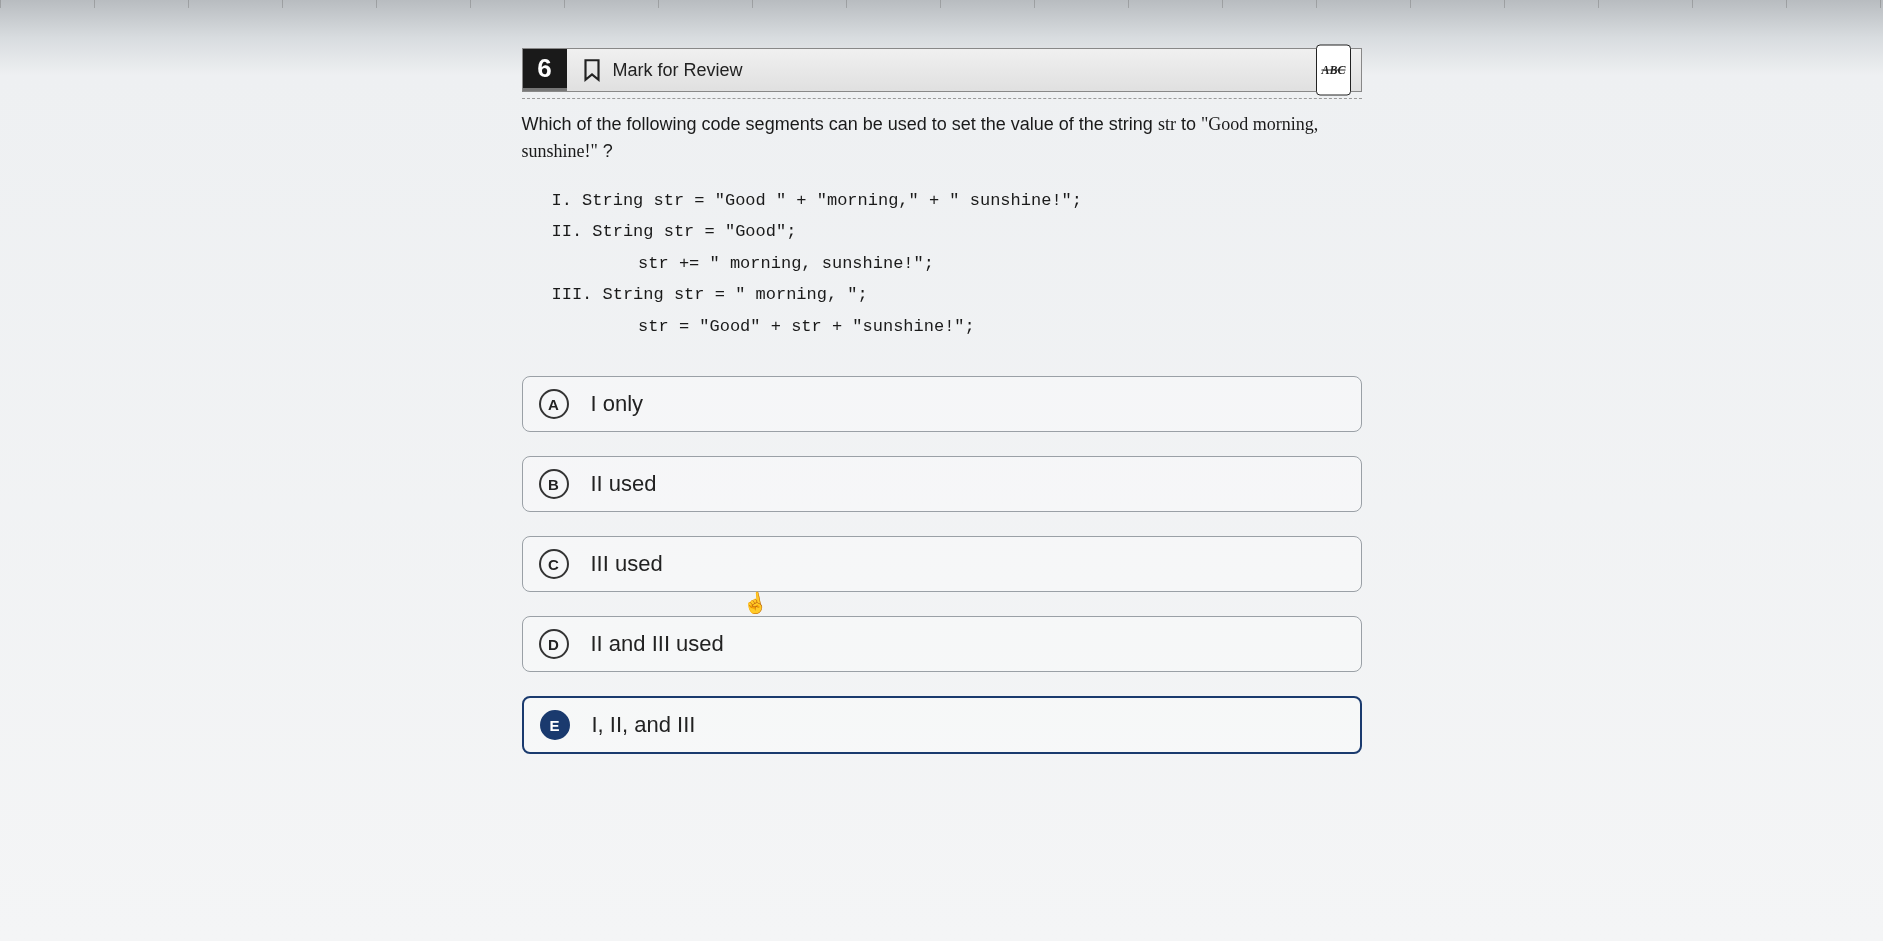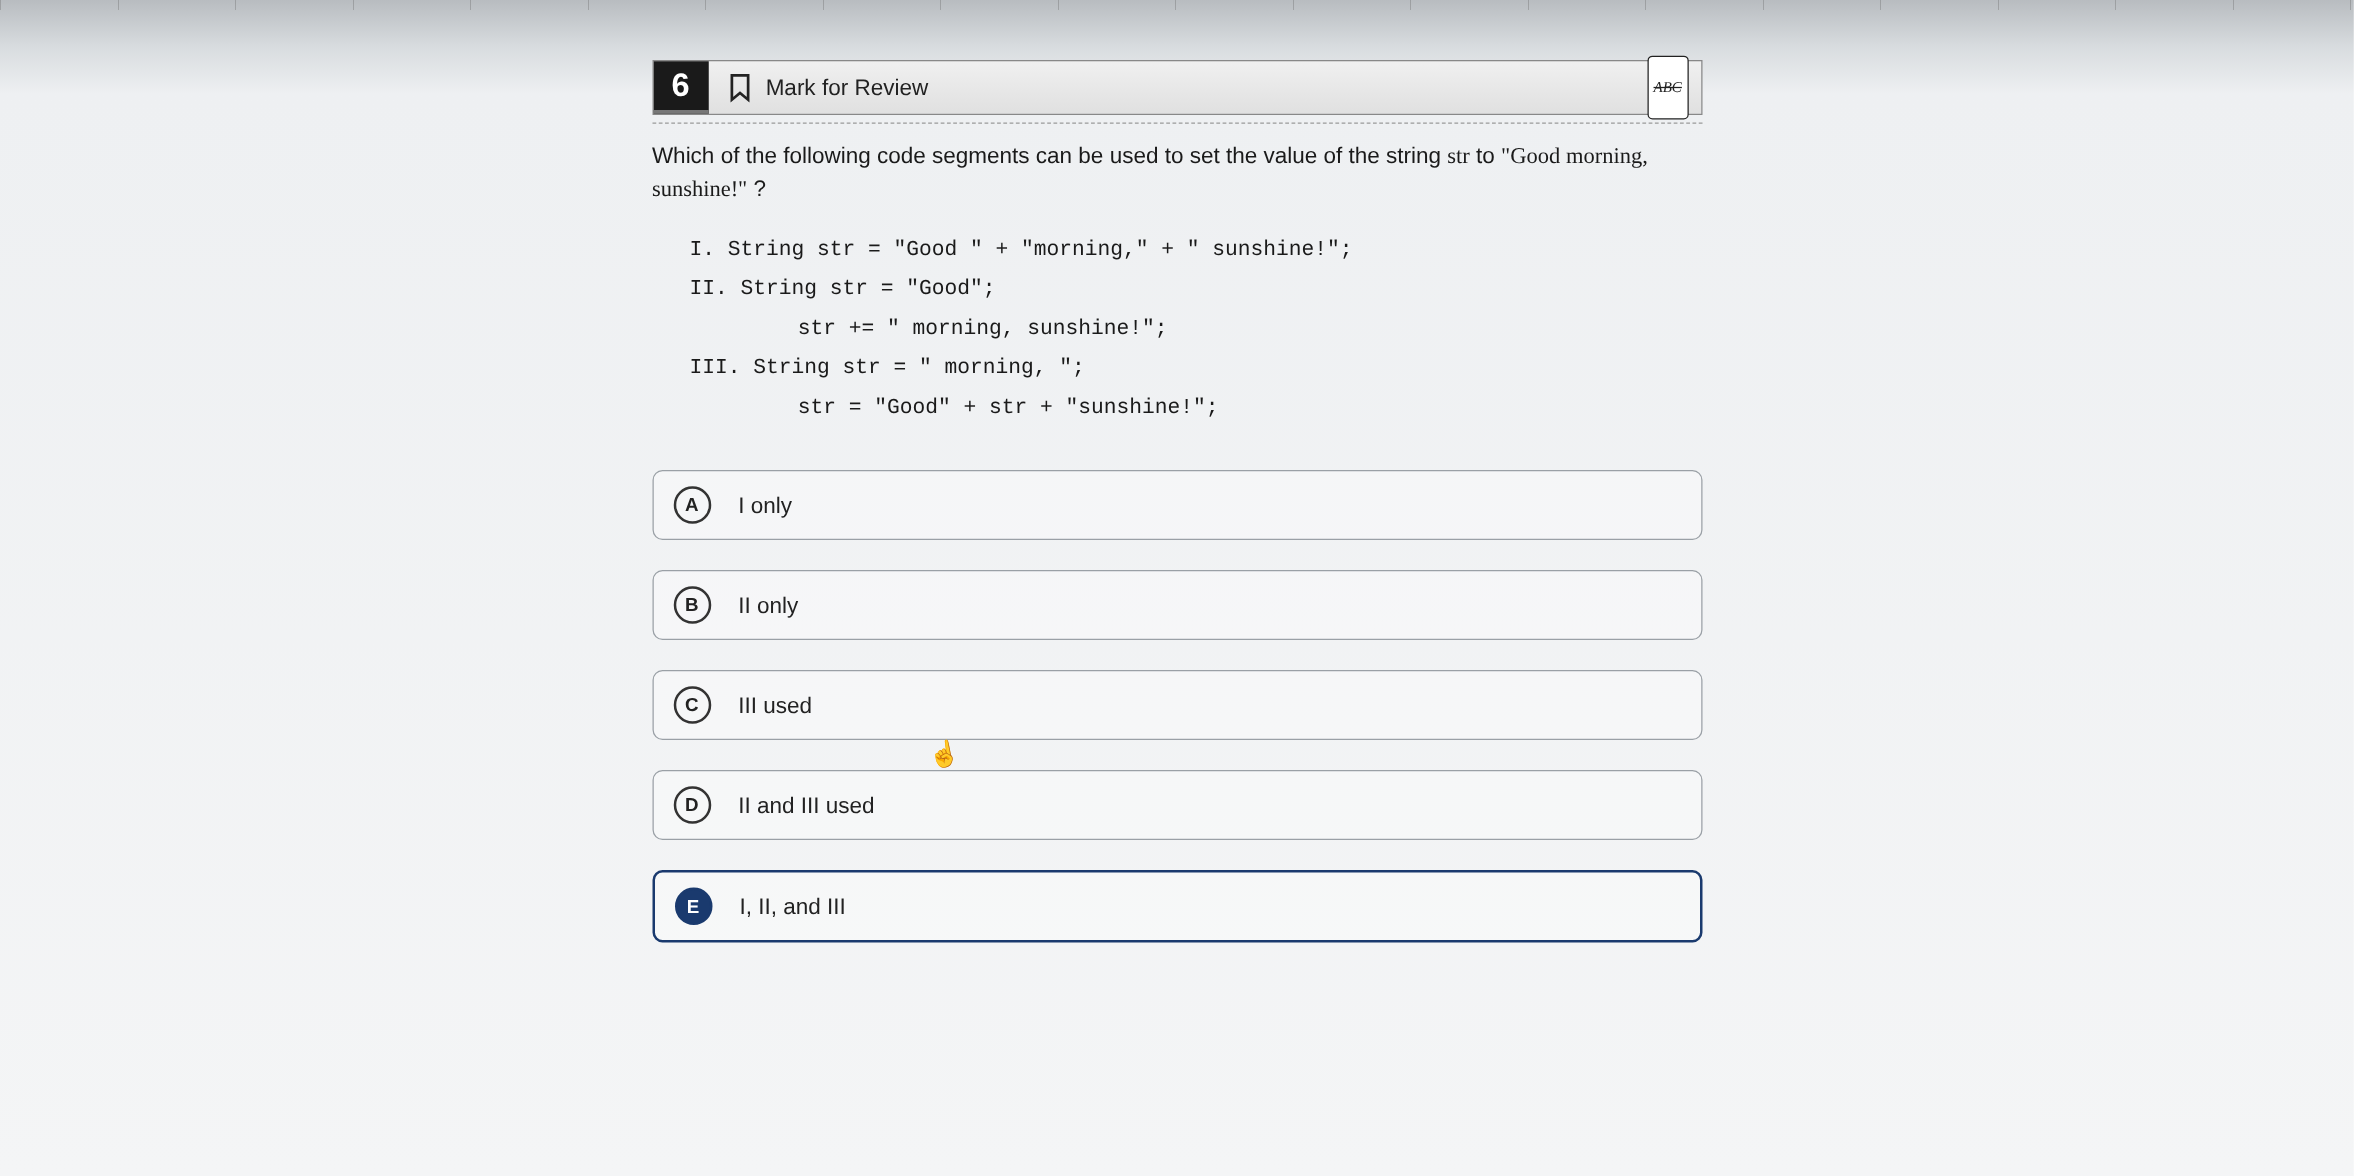--- a/index.html
+++ b/index.html
@@ -53,21 +53,21 @@
     .abc-box {
       position: absolute;
       right: 10px;
       top: 50%;
       transform: translateY(-50%);
       border: 1.5px solid #222;
       border-radius: 4px;
       padding: 17px 4px;
       font-size: 12px;
       font-style: italic;
-      font-weight: normal;
+      font-weight: bold;
       background: #fff;
       font-family: Georgia, serif;
       text-decoration: line-through;
       text-decoration-thickness: 1px;
     }
     .dashed-sep {
       border: none;
       border-top: 1px dashed #999;
       margin-bottom: 12px;
     }
@@ -113,21 +113,21 @@
       font-weight: bold;
       font-size: 15px;
       color: #222;
       background: transparent;
     }
     .choice.selected .letter-badge {
       background: #1a3a6e;
       border-color: #1a3a6e;
       color: #fff;
     }
-    .choice-text { font-size: 18px; color: #222; }
+    .choice-text { font-size: 22px; color: #222; }
     .cursor-pointer-icon {
       position: absolute;
       top: -26px;
       left: 220px;
       font-size: 20px;
       color: #333;
       transform: rotate(-10deg);
     }
   </style>
 </head>
@@ -164,21 +164,21 @@
     <div class="code-line indent">   str = "Good" + str + "sunshine!";</div>
   </div>
 
   <div class="choices">
     <div class="choice">
       <div class="letter-badge">A</div>
       <div class="choice-text">I only</div>
     </div>
     <div class="choice">
       <div class="letter-badge">B</div>
-      <div class="choice-text">II only</div>
+      <div class="choice-text">II used</div>
     </div>
     <div class="choice">
       <div class="letter-badge">C</div>
       <div class="choice-text">III used</div>
     </div>
     <div class="choice">
       <span class="cursor-pointer-icon">☝</span>
       <div class="letter-badge">D</div>
       <div class="choice-text">II and III used</div>
     </div>

